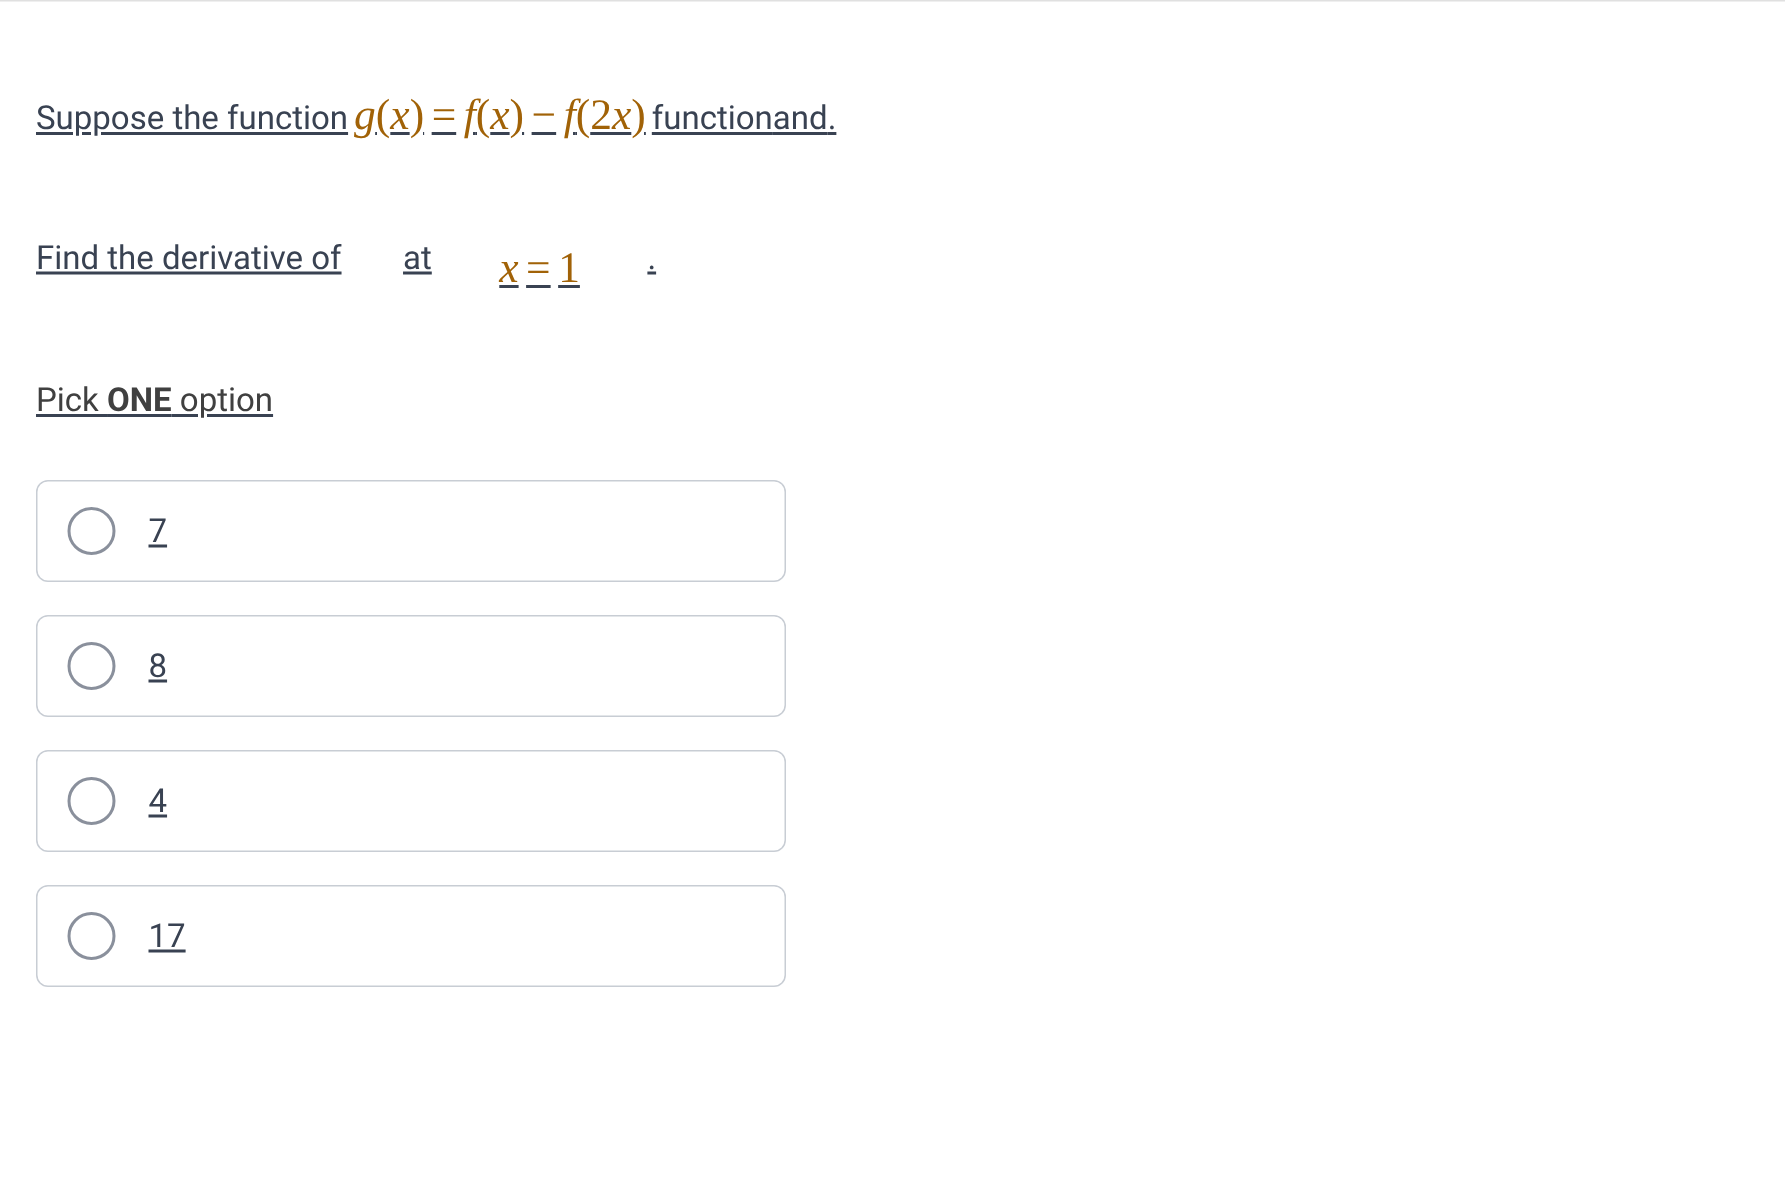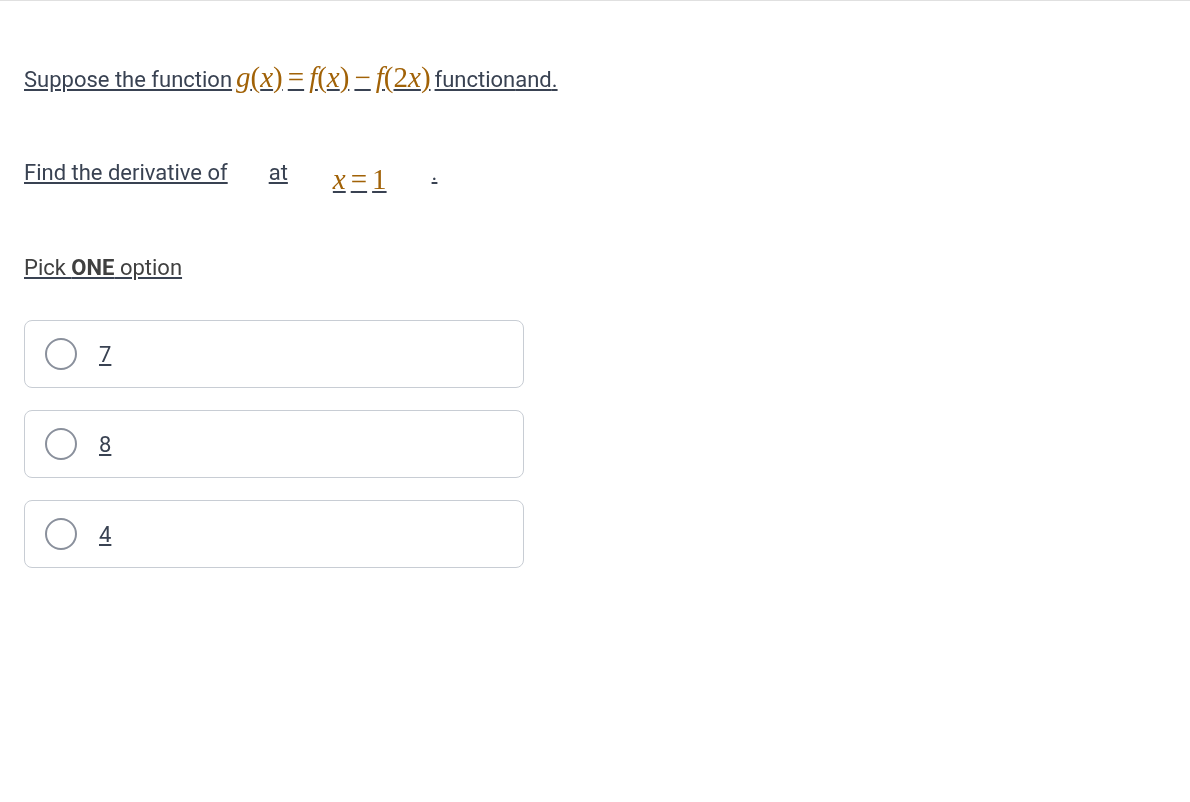--- a/index.html
+++ b/index.html
@@ -138,15 +138,19 @@
       <span class="option-label">7</span>
     </div>
     <div class="option">
       <div class="radio"></div>
       <span class="option-label">8</span>
     </div>
     <div class="option">
       <div class="radio"></div>
       <span class="option-label">4</span>
     </div>
+    <div class="option">
+      <div class="radio"></div>
+      <span class="option-label">17</span>
+    </div>
   </div>
 
 </div>
 
 </body></html>

